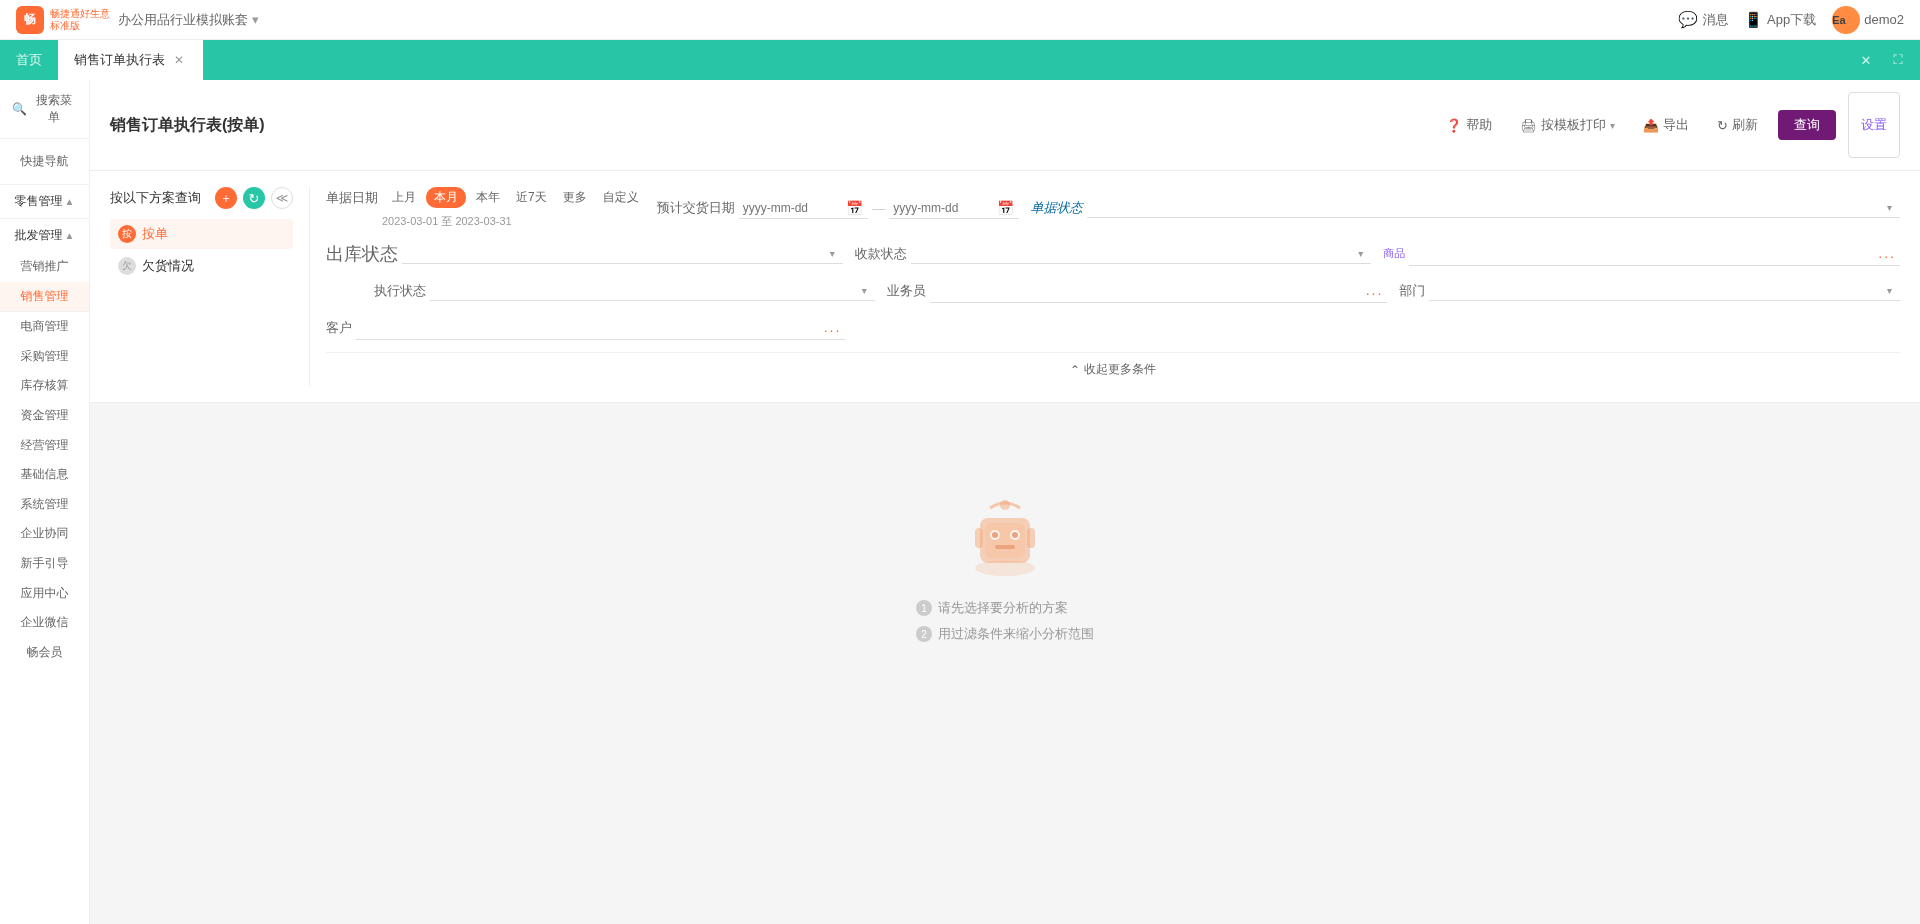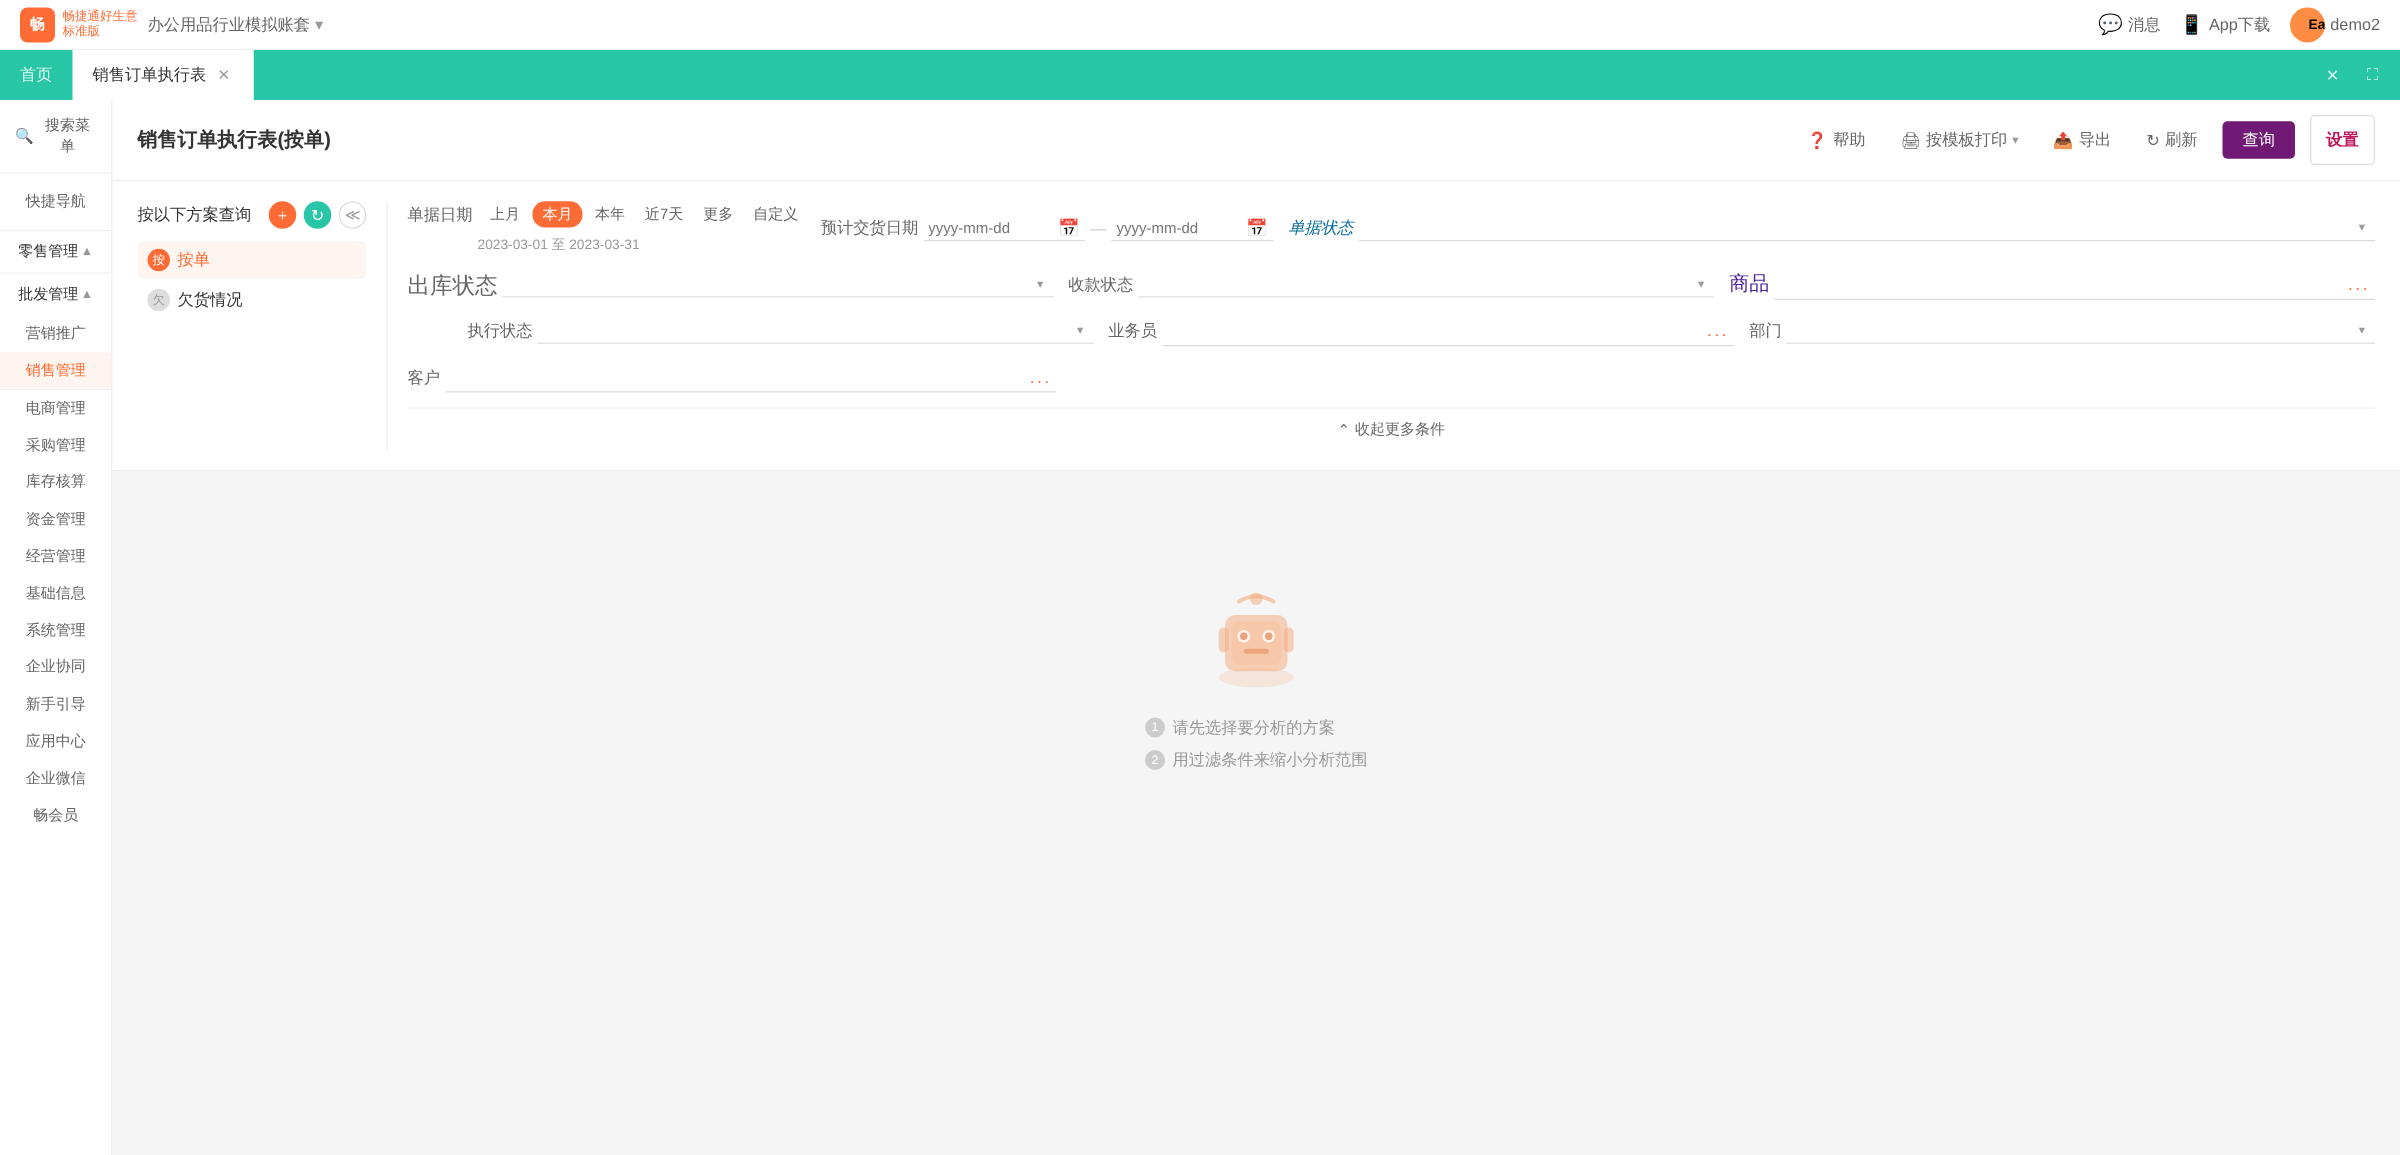--- a/index.html
+++ b/index.html
@@ -7,21 +7,21 @@
 
     
     .top-bar { height: 40px; background: #fff; display: flex; align-items: center; justify-content: space-between; padding: 0 16px; border-bottom: 1px solid #eee; flex-shrink: 0; }
     .top-bar-left { display: flex; align-items: center; gap: 8px; }
     .logo-area { display: flex; align-items: center; gap: 6px; }
     .logo-icon { width: 28px; height: 28px; background: #ff6b35; border-radius: 6px; display: flex; align-items: center; justify-content: center; color: #fff; font-size: 12px; font-weight: bold; }
     .logo-text { font-size: 11px; color: #ff6b35; line-height: 1.2; }
     .breadcrumb-area { display: flex; align-items: center; gap: 4px; color: #666; font-size: 13px; }
     .top-bar-right { display: flex; align-items: center; gap: 16px; }
     .top-bar-action { display: flex; align-items: center; gap: 4px; color: #666; cursor: pointer; font-size: 13px; }
-    .avatar { width: 28px; height: 28px; border-radius: 50%; background: #ff8c42; display: flex; align-items: center; justify-content: flex-end; color: #000000; font-size: 12px; overflow: hidden; }
+    .avatar { width: 28px; height: 28px; border-radius: 50%; background: #ff8c42; display: flex; align-items: center; justify-content: flex-start; color: #404040; font-size: 12px; overflow: hidden; }
 
     
     .tab-bar { height: 40px; background: #26c6a6; display: flex; align-items: center; padding: 0 0; flex-shrink: 0; }
     .tab-item { height: 40px; display: flex; align-items: center; padding: 0 16px; font-size: 13px; color: rgba(255,255,255,0.85); cursor: pointer; position: relative; gap: 6px; }
     .tab-item.home { background: transparent; }
     .tab-item.active { background: #fff; color: #333; border-radius: 0; }
     .tab-close { width: 16px; height: 16px; display: flex; align-items: center; justify-content: center; border-radius: 50%; cursor: pointer; color: #999; font-size: 12px; }
     .tab-bar-actions { margin-left: auto; display: flex; align-items: center; gap: 4px; padding-right: 8px; }
     .tab-bar-action { color: rgba(255,255,255,0.85); cursor: pointer; width: 28px; height: 28px; display: flex; align-items: center; justify-content: center; }
 
@@ -42,21 +42,21 @@
 
     
     .content-area { flex: 1; overflow-y: auto; background: #f5f5f5; }
 
     
     .page-header { background: #fff; padding: 12px 20px; display: flex; align-items: center; justify-content: space-between; border-bottom: 1px solid #eee; }
     .page-title { font-size: 16px; font-weight: 600; color: #333; }
     .page-actions { display: flex; align-items: center; gap: 12px; }
     .page-action-btn { display: flex; align-items: center; gap: 4px; color: #666; font-size: 13px; cursor: pointer; padding: 4px 8px; border-radius: 4px; border: none; background: none; }
     .btn-primary { background: #701a75; color: #fff; border: none; padding: 6px 16px; border-radius: 4px; cursor: pointer; font-size: 13px; }
-    .btn-setting { background: none; border: 1px solid #ddd; padding: 10px 12px; border-radius: 4px; cursor: pointer; font-size: 13px; color: #be185d; font-weight: bold; }
+    .btn-setting { background: none; border: 1px solid #ddd; padding: 23px 12px; border-radius: 4px; cursor: pointer; font-size: 13px; color: #8b5cf6; }
 
     
     .filter-panel { background: #fff; margin: 0; padding: 16px 20px; border-bottom: 1px solid #eee; }
     .filter-panel-inner { display: flex; gap: 0; }
     .filter-left { width: 200px; border-right: 1px solid #eee; padding-right: 16px; flex-shrink: 0; }
     .filter-left-header { display: flex; align-items: center; justify-content: space-between; margin-bottom: 10px; font-size: 13px; color: #333; }
     .filter-left-actions { display: flex; gap: 6px; }
     .filter-left-btn { width: 22px; height: 22px; border-radius: 50%; display: flex; align-items: center; justify-content: center; cursor: pointer; font-size: 12px; color: #fff; }
     .filter-left-btn.add { background: #ff6b35; }
     .filter-left-btn.refresh { background: #26c6a6; }
@@ -304,21 +304,21 @@
               </div>
             </div>
             <div style="display:flex;align-items:center;gap:4px;flex:1;">
               <span style="color:#666;font-size:13px;white-space:nowrap;">收款状态</span>
               <div class="filter-select" style="flex:1;min-width:160px;">
                 <span></span>
                 <span class="dropdown-arrow">▾</span>
               </div>
             </div>
             <div style="display:flex;align-items:center;gap:4px;flex:1;">
-              <span style="color:#4c1d95;font-size:16px;white-space:nowrap;">商品</span>
+              <span style="color:#8b5cf6;font-size:11px;white-space:nowrap;">商品</span>
               <div style="flex:1;border-bottom:1px solid #ddd;padding:4px;display:flex;align-items:center;justify-content:flex-end;">
                 <span class="more-dots">...</span>
               </div>
             </div>
           </div>
 
           <div class="filter-row">
             <div style="display:flex;align-items:center;gap:4px;flex:1;margin-left:48px;">
               <span style="color:#666;font-size:13px;white-space:nowrap;">执行状态</span>
               <div class="filter-select" style="flex:1;min-width:160px;">

